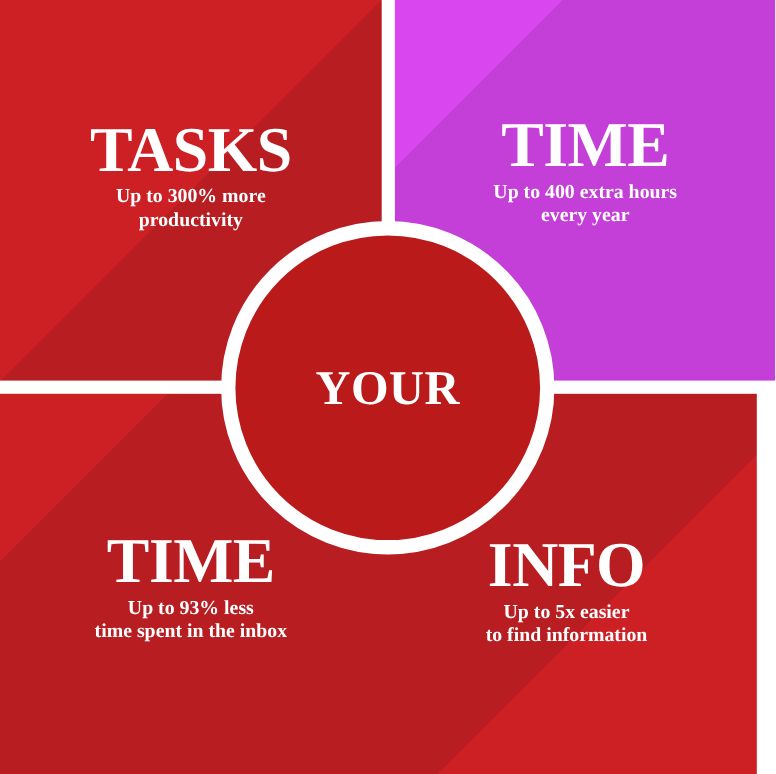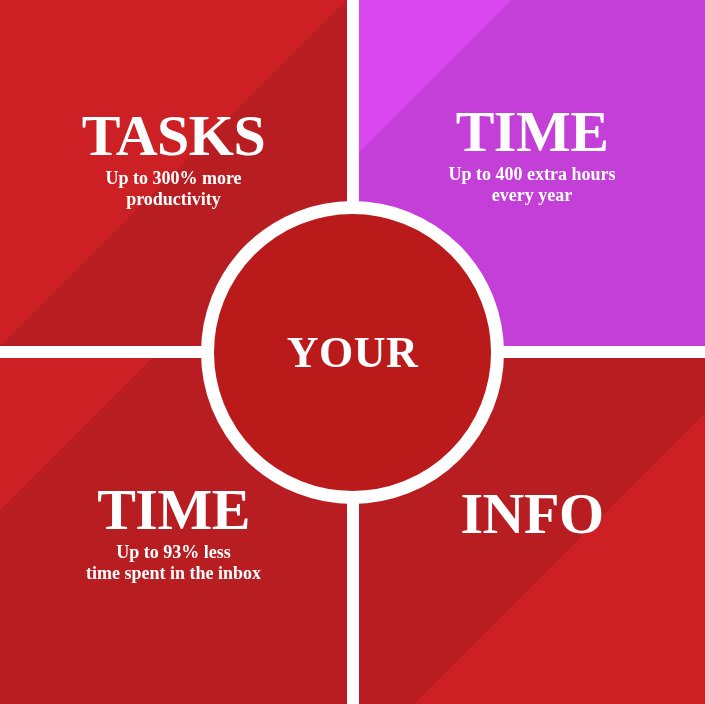--- a/index.html
+++ b/index.html
@@ -27,21 +27,21 @@
 
   
   .quadrant .shade {
     position: absolute;
     inset: 0;
   }
 
   .q-tl { left: 0;   top: 0;   width: 347px; height: 346px; background: #cc2025; }
   .q-tr { left: 359px; top: 0;   width: 346px; height: 346px; background: #d946ef; }
   .q-bl { left: 0;   top: 358px; width: 347px; height: 346px; background: #cc2025; }
-  .q-br { left: 359px; top: 358px; width: 346px; height: 346px; background: #cc2025; }
+  .q-br { left: 342px; top: 358px; width: 346px; height: 346px; background: #cc2025; }
 
   .q-tl .shade {
     background: linear-gradient(135deg, rgba(0,0,0,0) 0%, rgba(0,0,0,0) 50%, rgba(0,0,0,0.10) 50%, rgba(0,0,0,0.10) 100%);
   }
   .q-tr .shade {
     background: linear-gradient(135deg, rgba(0,0,0,0) 0%, rgba(0,0,0,0) 22%, rgba(0,0,0,0.10) 22%, rgba(0,0,0,0.10) 100%);
   }
   .q-bl .shade {
     background: linear-gradient(135deg, rgba(0,0,0,0) 0%, rgba(0,0,0,0) 22%, rgba(0,0,0,0.10) 22%, rgba(0,0,0,0.10) 100%);
   }
@@ -137,20 +137,22 @@
       <span class="q-title">TIME</span>
       <span class="q-sub">Up to 93% less
 time spent in the inbox</span>
     </div>
   </div>
 
   <div class="quadrant q-br">
     <div class="shade"></div>
     <div class="q-text t-br">
       <span class="q-title">INFO</span>
+      <span class="q-sub">Up to 5x easier
+to find information</span>
     </div>
   </div>
 
   <div class="center-circle">
     <span class="center-line">YOUR</span>
   </div>
 
 </div>
 
 </body></html>

